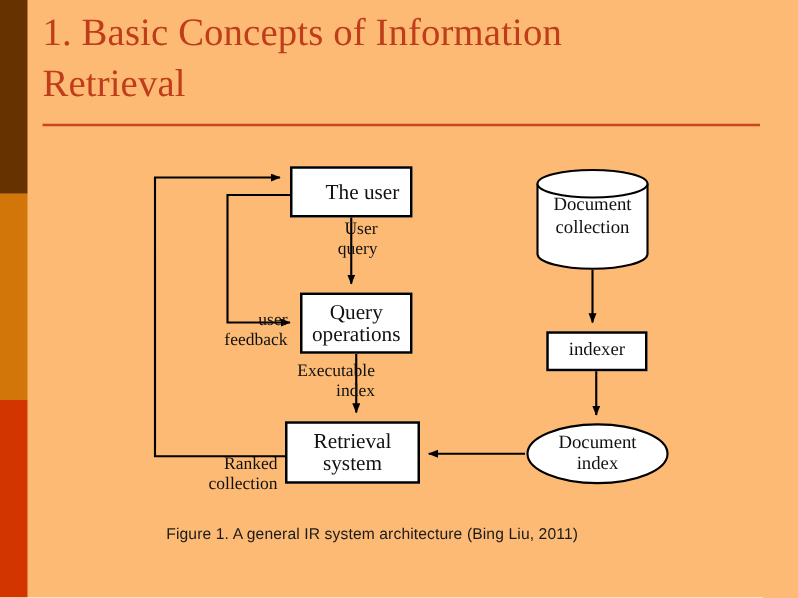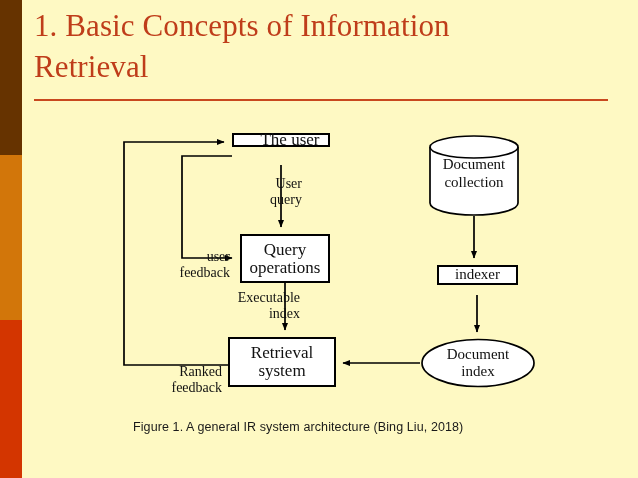--- a/index.html
+++ b/index.html
@@ -7,21 +7,21 @@
     padding: 0;
     background: #ffffff;
   }
   body {
     font-family: "Liberation Serif", serif;
   }
   #slide {
     position: relative;
     width: 638px;
     height: 478px;
-    background: #fef9c3;
+    background: #fdba74;
     overflow: hidden;
   }
 
   
   .rail {
     position: absolute;
     left: 0;
     width: 22px;
   }
   .rail-top    { top: 0;     height: 155px; background: #663300; }
@@ -70,34 +70,34 @@
     align-items: center;
     justify-content: center;
     text-align: center;
     font-family: "Liberation Serif", serif;
     color: #111111;
     line-height: 1.05;
     box-sizing: border-box;
   }
 
   #node-the-user {
-    left: 232px; top: 13px; width: 98px; height: 14px;
+    left: 232px; top: 13px; width: 98px; height: 41px;
     font-size: 17px;
     padding-left: 18px;
   }
   #node-query-operations {
     left: 240px; top: 114px; width: 90px; height: 49px;
     font-size: 17px;
   }
   #node-retrieval-system {
     left: 228px; top: 217px; width: 108px; height: 50px;
     font-size: 17px;
   }
   #node-indexer {
-    left: 437px; top: 145px; width: 81px; height: 20px;
+    left: 437px; top: 145px; width: 81px; height: 32px;
     font-size: 15px;
   }
 
   
   #node-document-collection {
     position: absolute;
     left: 428px; top: 14px; width: 92px; height: 82px;
   }
   #node-document-collection .cyl-label {
     position: absolute;
@@ -222,18 +222,18 @@
 index</div>
     </div>
 
     <div class="edge-label" id="label-user-query">User
 query</div>
     <div class="edge-label" id="label-user-feedback">user
 feedback</div>
     <div class="edge-label" id="label-executable-query">Executable
 index</div>
     <div class="edge-label" id="label-ranked-documents">Ranked
-feedback</div>
+collection</div>
   </div>
 
-  <div id="caption">Figure 1. A general IR system architecture (Bing Liu, 2018)</div>
+  <div id="caption">Figure 1. A general IR system architecture (Bing Liu, 2011)</div>
 
 </div>
 
 </body></html>

